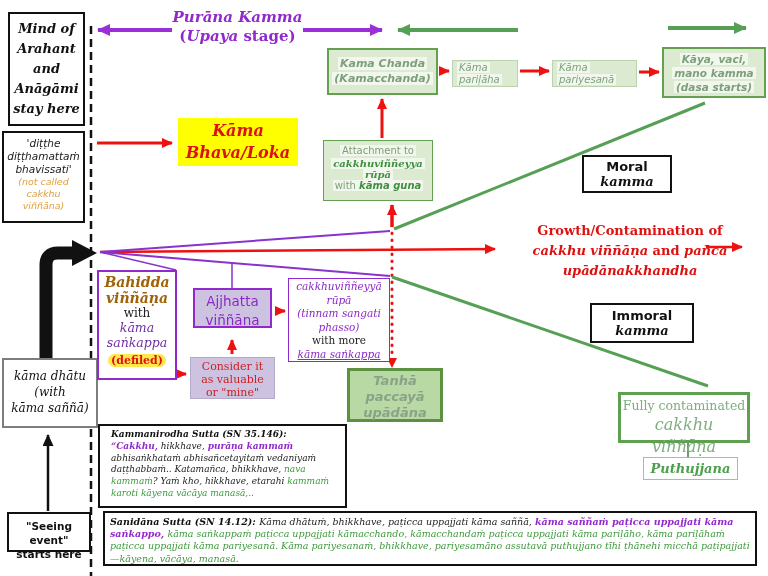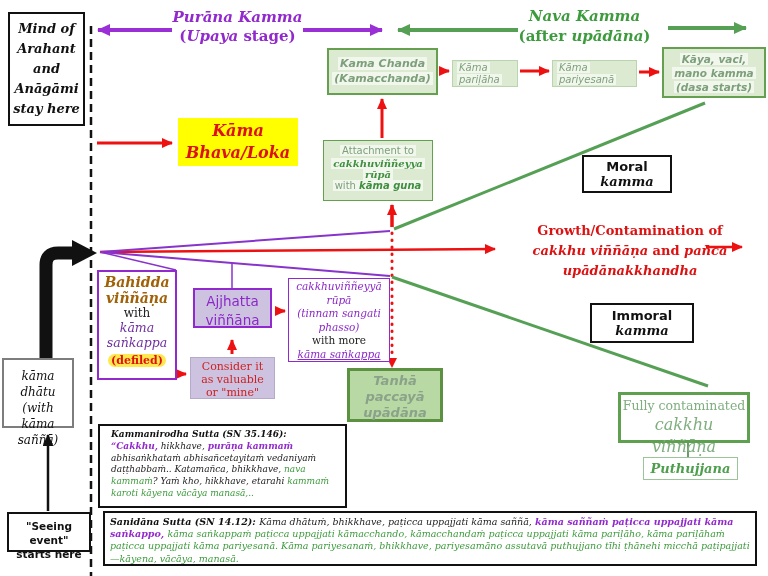--- a/index.html
+++ b/index.html
@@ -16,21 +16,21 @@
   #nava-title{left:512px;top:6px;width:145px;color:#3d9b3d;
     font:bold 15px "DejaVu Serif","Liberation Serif",serif;line-height:20px;}
   #nava-title .it{font-style:italic;}
 
   
   #mind-box{left:8px;top:12px;width:77px;height:114px;border:2px solid #111;background:#fff;
     font:bold italic 13px "DejaVu Serif","Liberation Serif",serif;color:#111;line-height:20px;padding-top:5px;}
   #ditthe-box{left:2px;top:131px;width:83px;height:92px;border:2px solid #111;background:#fff;
     font:italic 10.5px "DejaVu Sans","Liberation Sans",sans-serif;color:#1a1a1a;line-height:13px;padding-top:4px;}
   #ditthe-box .note{color:#e0a040;font-size:9.5px;line-height:12px;}
-  #kama-dhatu-box{left:2px;top:358px;width:72px;height:70px;border:2px solid #7d7d7d;background:#fff;
+  #kama-dhatu-box{left:2px;top:358px;width:96px;height:70px;border:2px solid #7d7d7d;background:#fff;
     font:italic 12px "DejaVu Serif","Liberation Serif",serif;color:#111;line-height:16px;padding-top:8px;}
   #seeing-box{left:7px;top:512px;width:84px;height:40px;border:2px solid #111;background:#fff;
     font:bold 10.5px "DejaVu Sans","Liberation Sans",sans-serif;color:#111;line-height:14px;padding-top:5px;}
 
   
   .greenfill{background:#dcead2;}
   .patch{background:rgba(255,255,255,0.6);padding:0 2px;}
   #kama-chanda{left:327px;top:48px;width:111px;height:47px;border:2.5px solid #64a050;
     font:bold italic 11px "DejaVu Sans","Liberation Sans",sans-serif;color:#7d9f7a;line-height:15px;padding-top:6px;}
   #parilaha{left:452px;top:60px;width:66px;height:27px;border:1px solid #b9d4ae;
@@ -158,31 +158,35 @@
 
     <line x1="179" y1="374" x2="186" y2="374" stroke="#ee1111" stroke-width="3" marker-end="url(#aR)"></line>
     <line x1="232" y1="354" x2="232" y2="340" stroke="#ee1111" stroke-width="3" marker-end="url(#aR)"></line>
     <line x1="276" y1="311" x2="285" y2="311" stroke="#ee1111" stroke-width="3" marker-end="url(#aR)"></line>
   </svg>
 
   <div class="box" id="purana-title">
     <span class="line it">Purāna Kamma</span>
     <span class="line"><span>(</span><span class="it">Upaya</span><span> stage)</span></span>
   </div>
-  <div class="box" id="nava-title">
-    <span class="line it">Nava Kamma</span>
-    <span class="line"><span>(after </span><span class="it">upādāna</span><span>)</span></span>
-  </div>
 
   <div class="box" id="mind-box">
     <span class="line">Mind of</span>
     <span class="line">Arahant</span>
     <span class="line">and</span>
     <span class="line">Anāgāmi</span>
     <span class="line">stay here</span>
+  </div>
+  <div class="box" id="ditthe-box">
+    <span class="line">'diṭṭhe</span>
+    <span class="line">diṭṭhamattaṁ</span>
+    <span class="line">bhavissati'</span>
+    <span class="line note">(not called</span>
+    <span class="line note">cakkhu</span>
+    <span class="line note">viññāna)</span>
   </div>
   <div class="box" id="kama-dhatu-box">
     <span class="line">kāma dhātu</span>
     <span class="line">(with</span>
     <span class="line">kāma saññā)</span>
   </div>
   <div class="box" id="seeing-box">
     <span class="line">"Seeing event"</span>
     <span class="line">starts here</span>
   </div>

